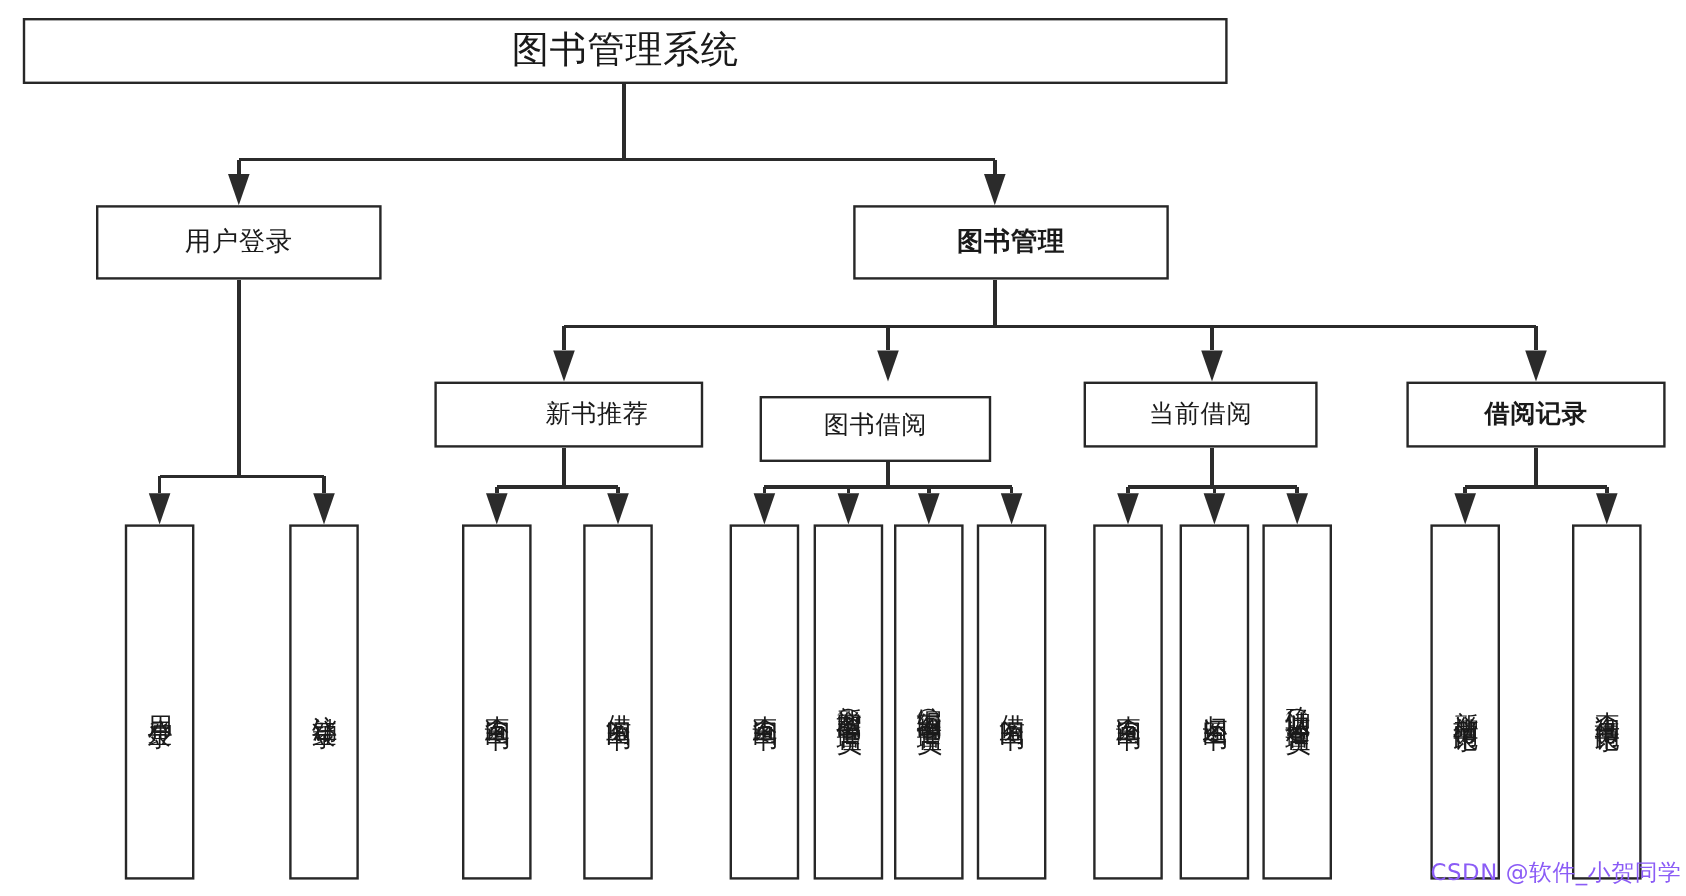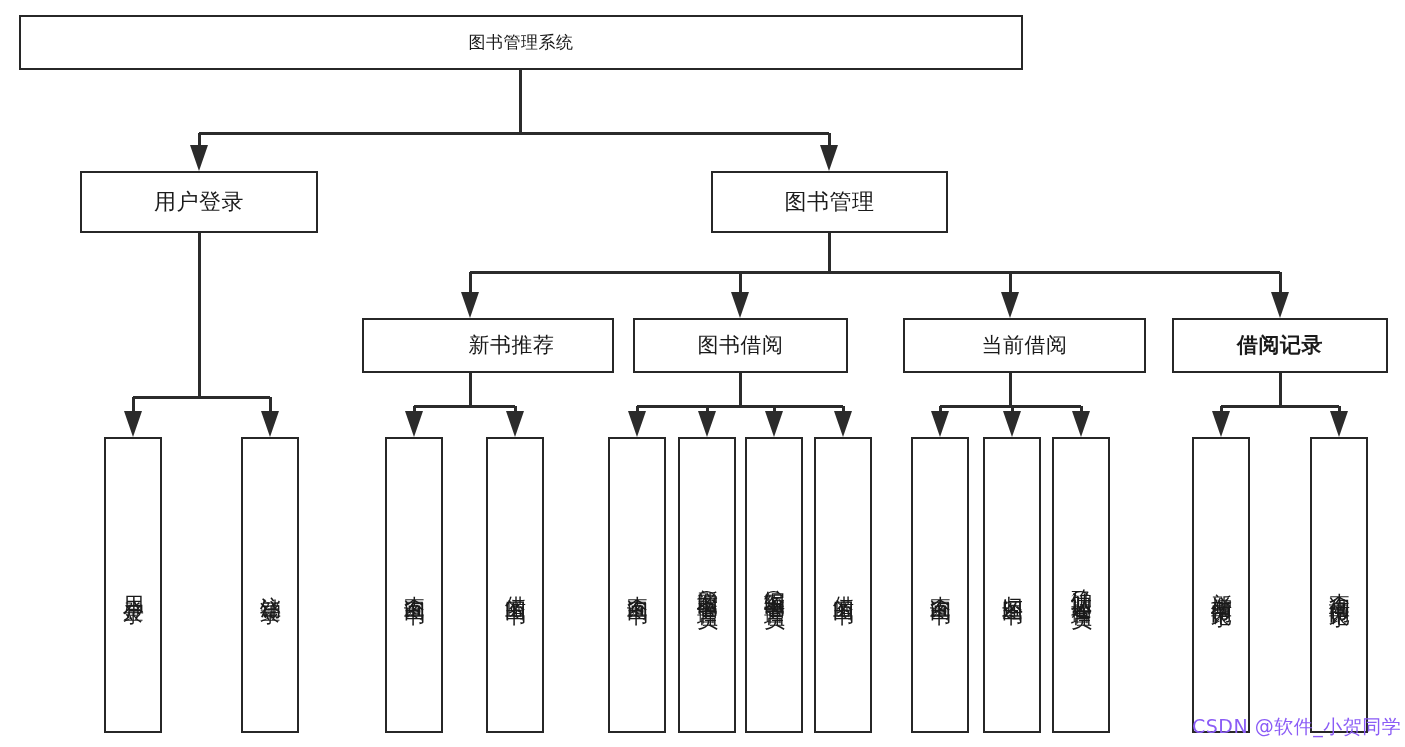--- a/index.html
+++ b/index.html
@@ -42,21 +42,21 @@
   }
   .node-box.vertical .node-label {
     writing-mode: vertical-rl;
     text-orientation: upright;
     -webkit-writing-mode: vertical-rl;
     font-size: 21px;
     letter-spacing: 3px;
     line-height: 1;
     max-height: 100%;
   }
-  .node-box.lvl0 .node-label { font-size: 17px; }
+  .node-box.lvl0 .node-label { font-size: 31px; }
   .node-box.lvl1 .node-label { font-size: 22px; }
   .node-box.lvl2 .node-label { font-size: 21px; }
   .watermark {
     position: absolute;
     color: #8b5cf6;
     font-size: 19px;
     white-space: nowrap;
     letter-spacing: 0.5px;
     pointer-events: none;
   }
@@ -119,30 +119,30 @@
       <line x1="1339" y1="406" x2="1339" y2="411" stroke="#2b2b2b" stroke-width="3" shape-rendering="crispEdges"></line>
       <polygon points="1330,411 1348,411 1339,437" fill="#2b2b2b"></polygon>
     </svg>
   <div id="node-layer">
       <div class="node-box lvl0" style="left: 19px; top: 15px; width: 1004px; height: 55px;">
         <span class="node-label">图书管理系统</span>
       </div>
       <div class="node-box lvl1" style="left: 80px; top: 171px; width: 238px; height: 62px;">
         <span class="node-label">用户登录</span>
       </div>
-      <div class="node-box lvl1" style="left: 711px; top: 171px; width: 237px; height: 62px;">
+      <div class="node-box lvl1" style="left: 711px; top: 171px; width: 263px; height: 62px; font-weight: bold;">
         <span class="node-label">图书管理</span>
       </div>
-      <div class="node-box lvl2" style="left: 362px; top: 318px; width: 252px; height: 55px; padding-left: 47px;">
+      <div class="node-box lvl2" style="left: 362px; top: 318px; width: 224px; height: 55px; padding-left: 47px;">
         <span class="node-label">新书推荐</span>
       </div>
-      <div class="node-box lvl2" style="left: 633px; top: 318px; width: 215px; height: 55px;">
+      <div class="node-box lvl2" style="left: 633px; top: 330px; width: 193px; height: 55px; font-family: Liberation Mono, monospace;">
         <span class="node-label">图书借阅</span>
       </div>
-      <div class="node-box lvl2" style="left: 903px; top: 318px; width: 243px; height: 55px;">
+      <div class="node-box lvl2" style="left: 903px; top: 318px; width: 195px; height: 55px;">
         <span class="node-label">当前借阅</span>
       </div>
       <div class="node-box lvl2" style="left: 1172px; top: 318px; width: 216px; height: 55px; font-weight: bold;">
         <span class="node-label">借阅记录</span>
       </div>
       <div class="node-box lvl3 vertical" style="left: 104px; top: 437px; width: 58px; height: 296px;">
         <span class="node-label">用户登录</span>
       </div>
       <div class="node-box lvl3 vertical" style="left: 241px; top: 437px; width: 58px; height: 296px;">
         <span class="node-label">注销登录</span>

